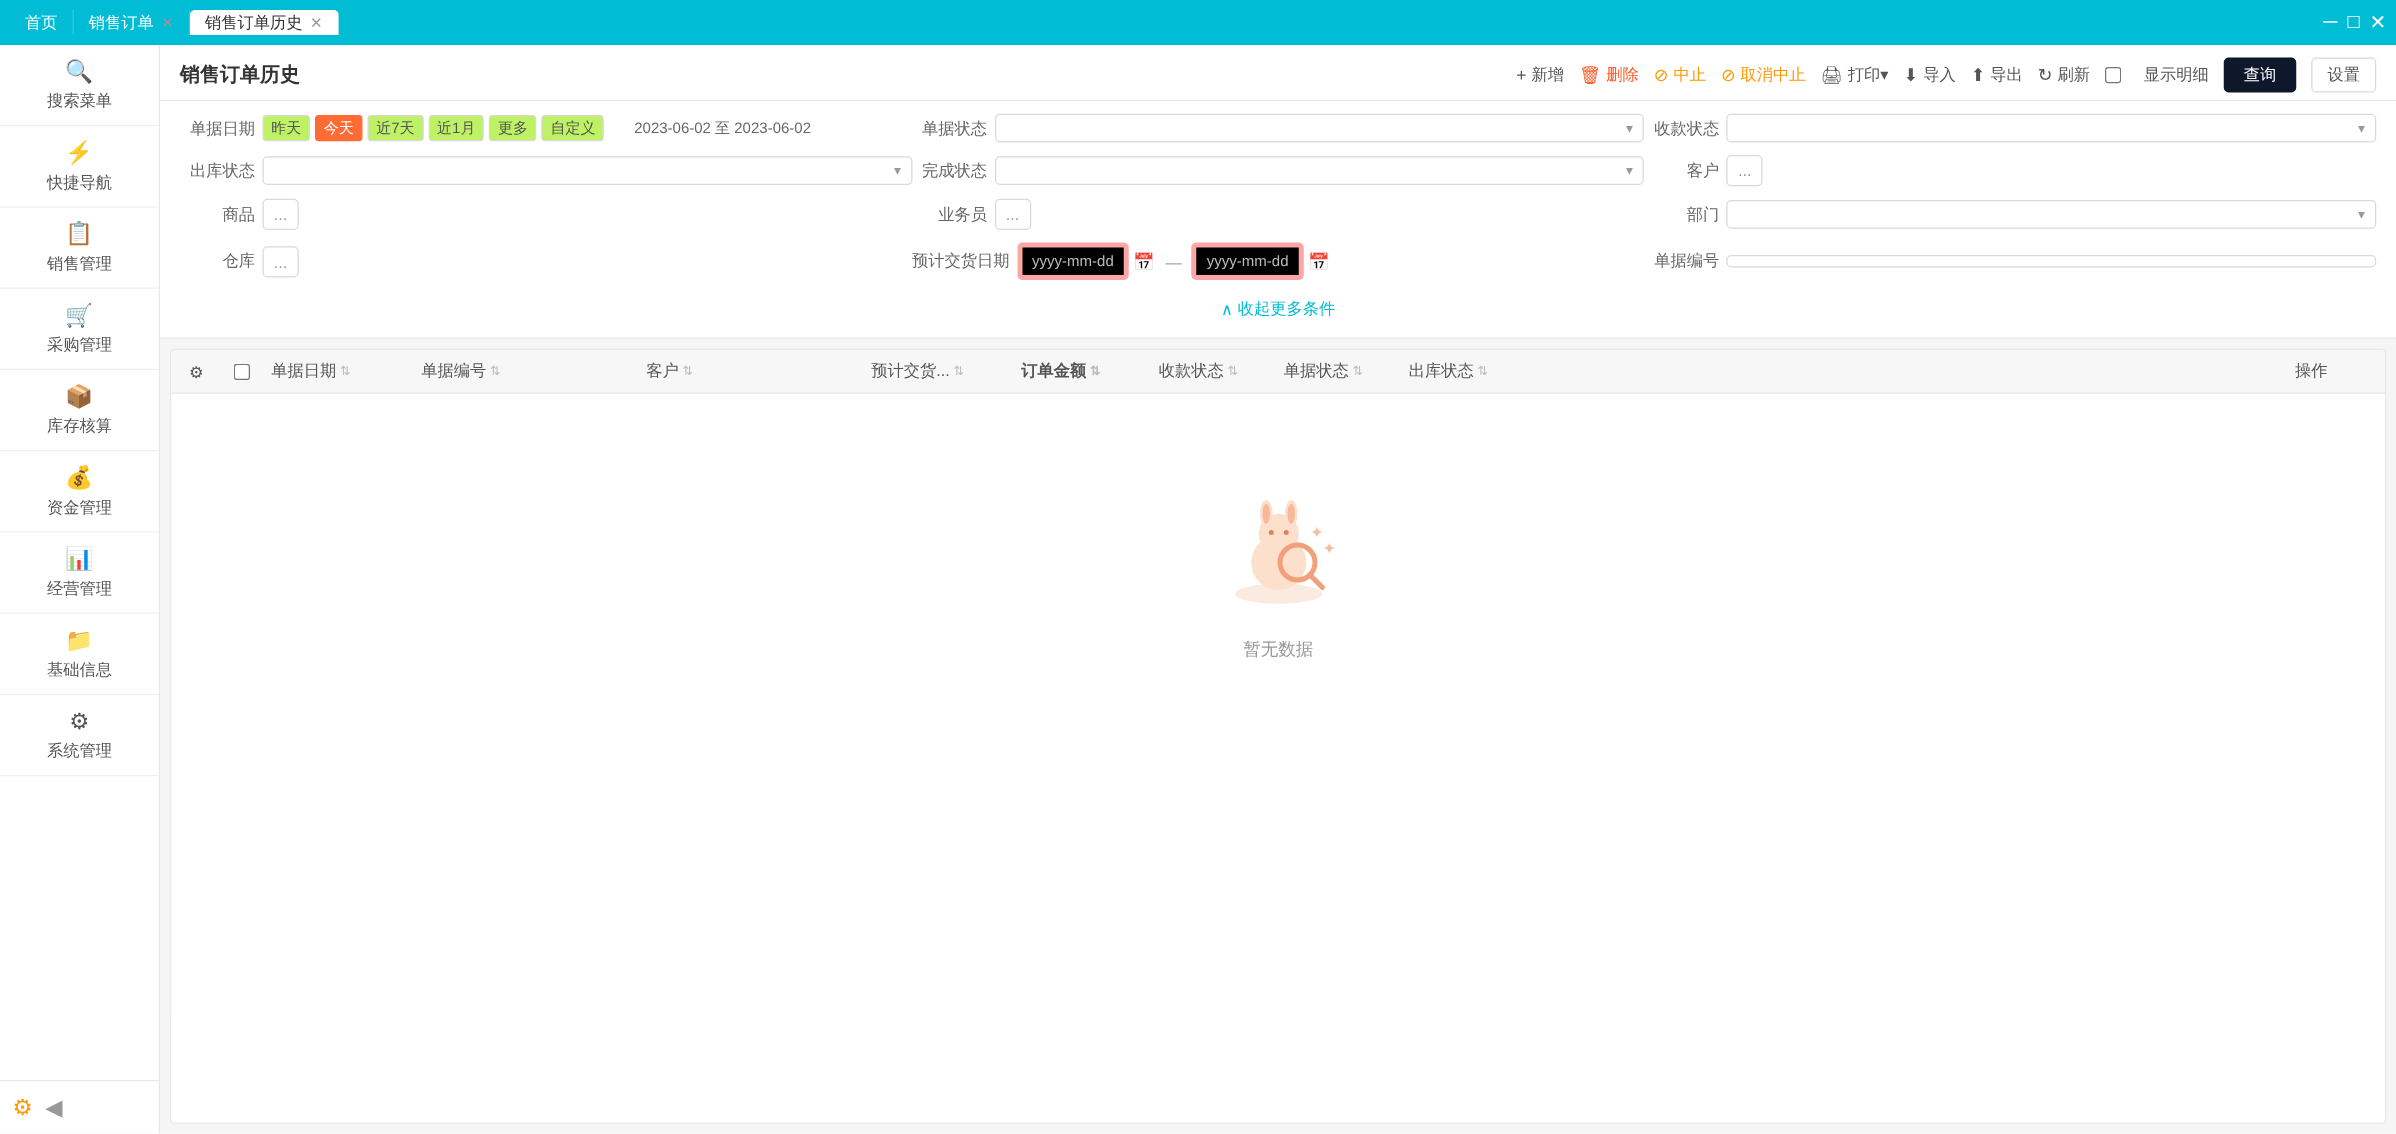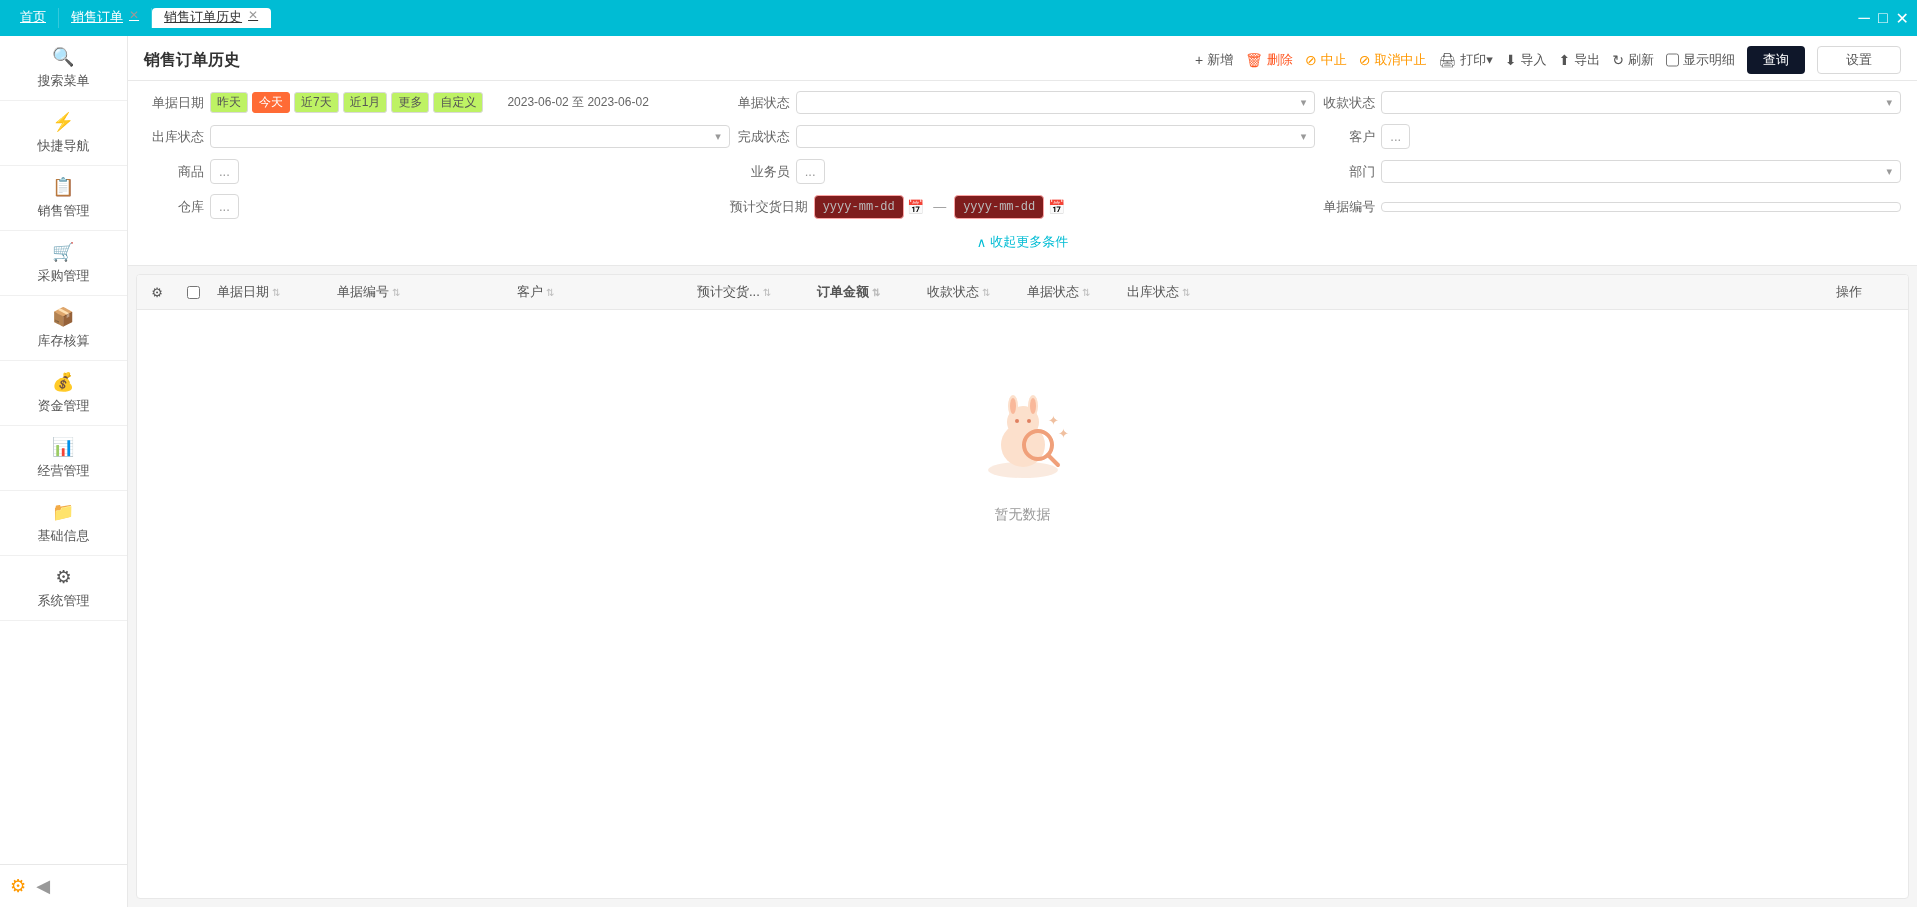--- a/index.html
+++ b/index.html
@@ -11,27 +11,27 @@
       background: #00bcd4;
       display: flex;
       align-items: center;
       padding: 0 8px;
       gap: 0;
       flex-shrink: 0;
     }
     .tab {
       height: 20px;
       display: flex;
+      align-items: center;
       padding: 0 12px;
       gap: 6px;
       cursor: pointer;
       color: #fff;
       font-size: 13px;
       border-right: 1px solid rgba(255,255,255,0.2);
-      text-decoration: underline;
     }
     .tab.home { background: transparent; }
     .tab.active { background: #fff; color: #333; border-radius: 4px 4px 0 0; }
     .tab .close-icon { font-size: 12px; color: #999; cursor: pointer; }
     .top-bar-right {
       margin-left: auto;
       display: flex;
       align-items: center;
       gap: 8px;
       color: #fff;
@@ -118,25 +118,25 @@
       border-radius: 4px;
       padding: 5px 16px;
       cursor: pointer;
       font-size: 13px;
     }
     .btn-secondary {
       background: #fff;
       color: #555;
       border: 1px solid #d9d9d9;
       border-radius: 4px;
-      padding: 4px 28px;
+      padding: 4px 12px;
       cursor: pointer;
       font-size: 13px;
     }
-    .display-toggle { display: flex; gap: 4px; color: #555; font-size: 13px; }
+    .display-toggle { display: flex; gap: 18px; color: #555; font-size: 13px; }
     .display-toggle input { cursor: pointer; }
 
     
     .filter-area {
       background: #fff;
       padding: 10px 16px;
       border-bottom: 1px solid #e8e8e8;
       flex-shrink: 0;
     }
     .filter-row {
@@ -199,28 +199,27 @@
     .select-control .arrow { color: #999; font-size: 11px; }
     .ellipsis-btn {
       border: 1px solid #d9d9d9;
       border-radius: 4px;
       padding: 4px 8px;
       cursor: pointer;
       color: #999;
       background: #fff;
     }
     .date-input {
-      border: 1px solid #fca5a5;
+      border: 4px solid #fca5a5;
       border-radius: 4px;
       padding: 4px 8px;
       color: #bbb;
       font-size: 12px;
-      background: #7f1d1d;
-      cursor: pointer;
-      font-family: Liberation Mono, monospace;
+      background: #000000;
+      cursor: pointer;
     }
     .dash { color: #999; margin: 0 4px; }
     .cal-icon { color: #999; font-size: 14px; }
     .collapse-btn {
       display: flex;
       align-items: center;
       justify-content: center;
       color: #00bcd4;
       cursor: pointer;
       font-size: 12px;

